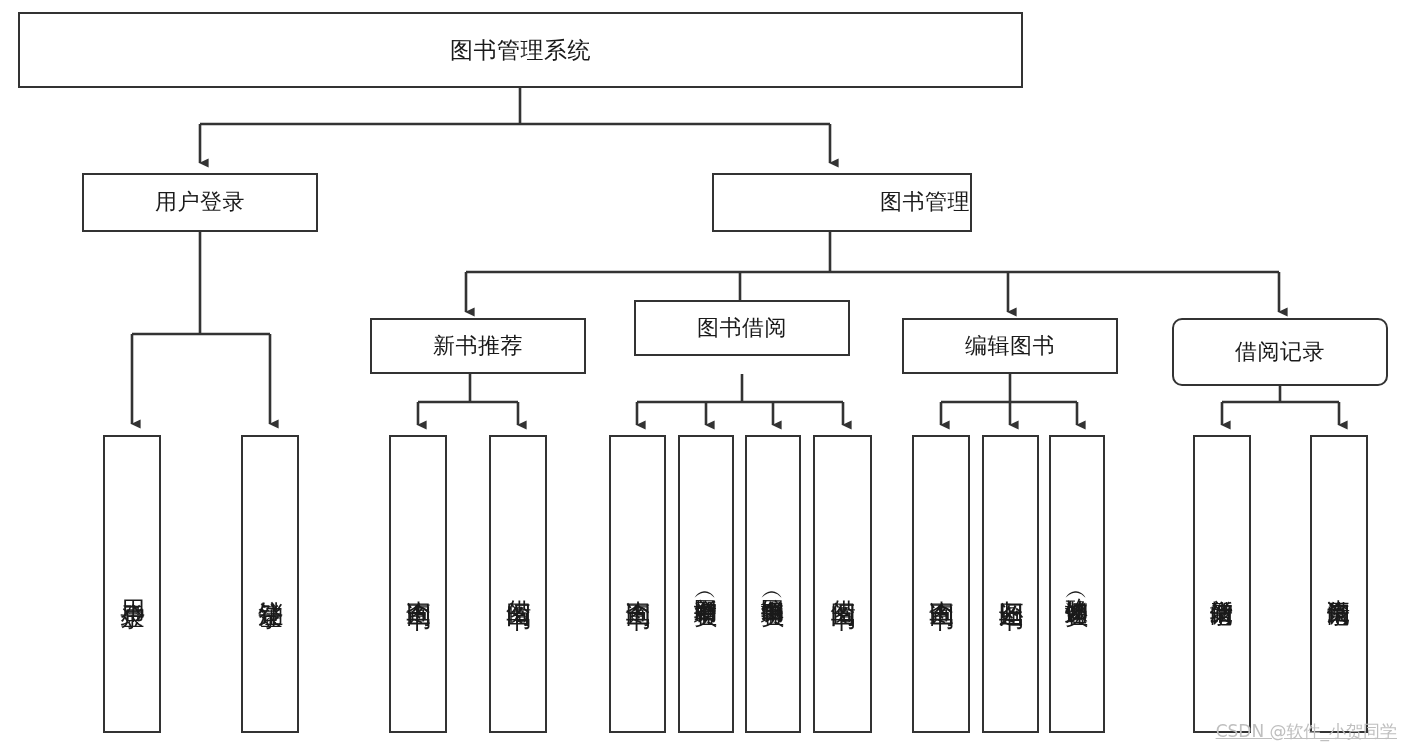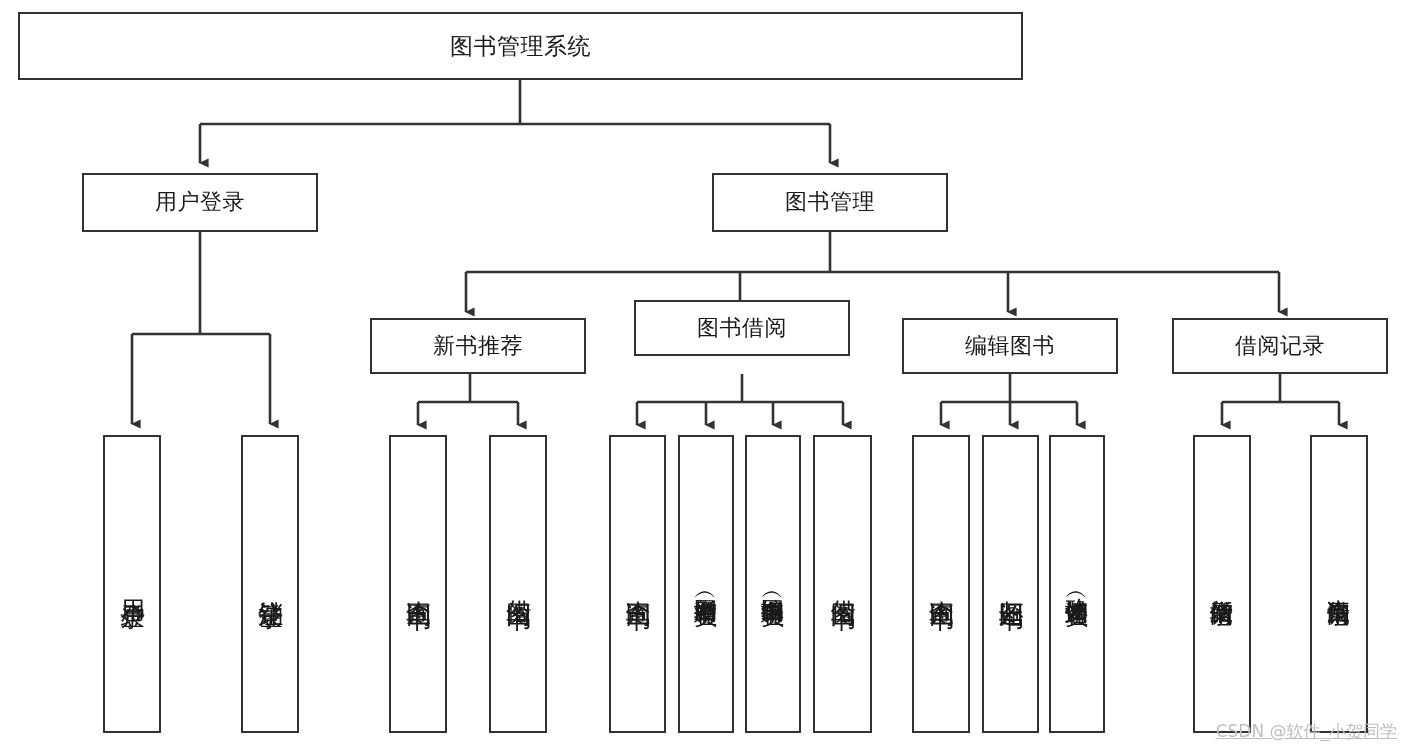--- a/index.html
+++ b/index.html
@@ -128,45 +128,45 @@
       <line x1="1010" y1="402" x2="1010" y2="425" marker-end="url(#arrowhead)"></line>
       <line x1="1077" y1="402" x2="1077" y2="425" marker-end="url(#arrowhead)"></line>
 
       <line x1="1280" y1="374" x2="1280" y2="402"></line>
       <line x1="1222" y1="402" x2="1339" y2="402"></line>
       <line x1="1222" y1="402" x2="1222" y2="425" marker-end="url(#arrowhead)"></line>
       <line x1="1339" y1="402" x2="1339" y2="425" marker-end="url(#arrowhead)"></line>
     </g>
   </svg>
 
-  <div class="node horiz root" style="left:18px; top:12px; width:1005px; height:68px;">
+  <div class="node horiz root" style="left:18px; top:12px; width:1005px; height:76px;">
     <span class="node-label">图书管理系统</span>
   </div>
 
   <div class="node horiz" style="left:82px; top:173px; width:236px; height:59px;">
     <span class="node-label">用户登录</span>
   </div>
 
-  <div class="node horiz" style="left:712px; top:173px; width:236px; height:59px;">
+  <div class="node horiz" style="left:712px; top:173px; width:260px; height:59px;justify-content:flex-end;">
     <span class="node-label">图书管理</span>
   </div>
 
   <div class="node horiz" style="left:370px; top:318px; width:216px; height:56px;">
     <span class="node-label">新书推荐</span>
   </div>
 
   <div class="node horiz" style="left:634px; top:300px; width:216px; height:56px;">
     <span class="node-label">图书借阅</span>
   </div>
 
   <div class="node horiz" style="left:902px; top:318px; width:216px; height:56px;">
     <span class="node-label">编辑图书</span>
   </div>
 
-  <div class="node horiz" style="left:1172px; top:318px; width:216px; height:56px;">
+  <div class="node horiz" style="left:1172px; top:318px; width:216px; height:68px;border-radius:10px;">
     <span class="node-label">借阅记录</span>
   </div>
 
   <div class="node vert" style="left:103px; top:435px; width:58px; height:298px;">
     <span class="node-label">用户登录</span>
   </div>
 
   <div class="node vert" style="left:241px; top:435px; width:58px; height:298px;">
     <span class="node-label">注销登录</span>
   </div>

